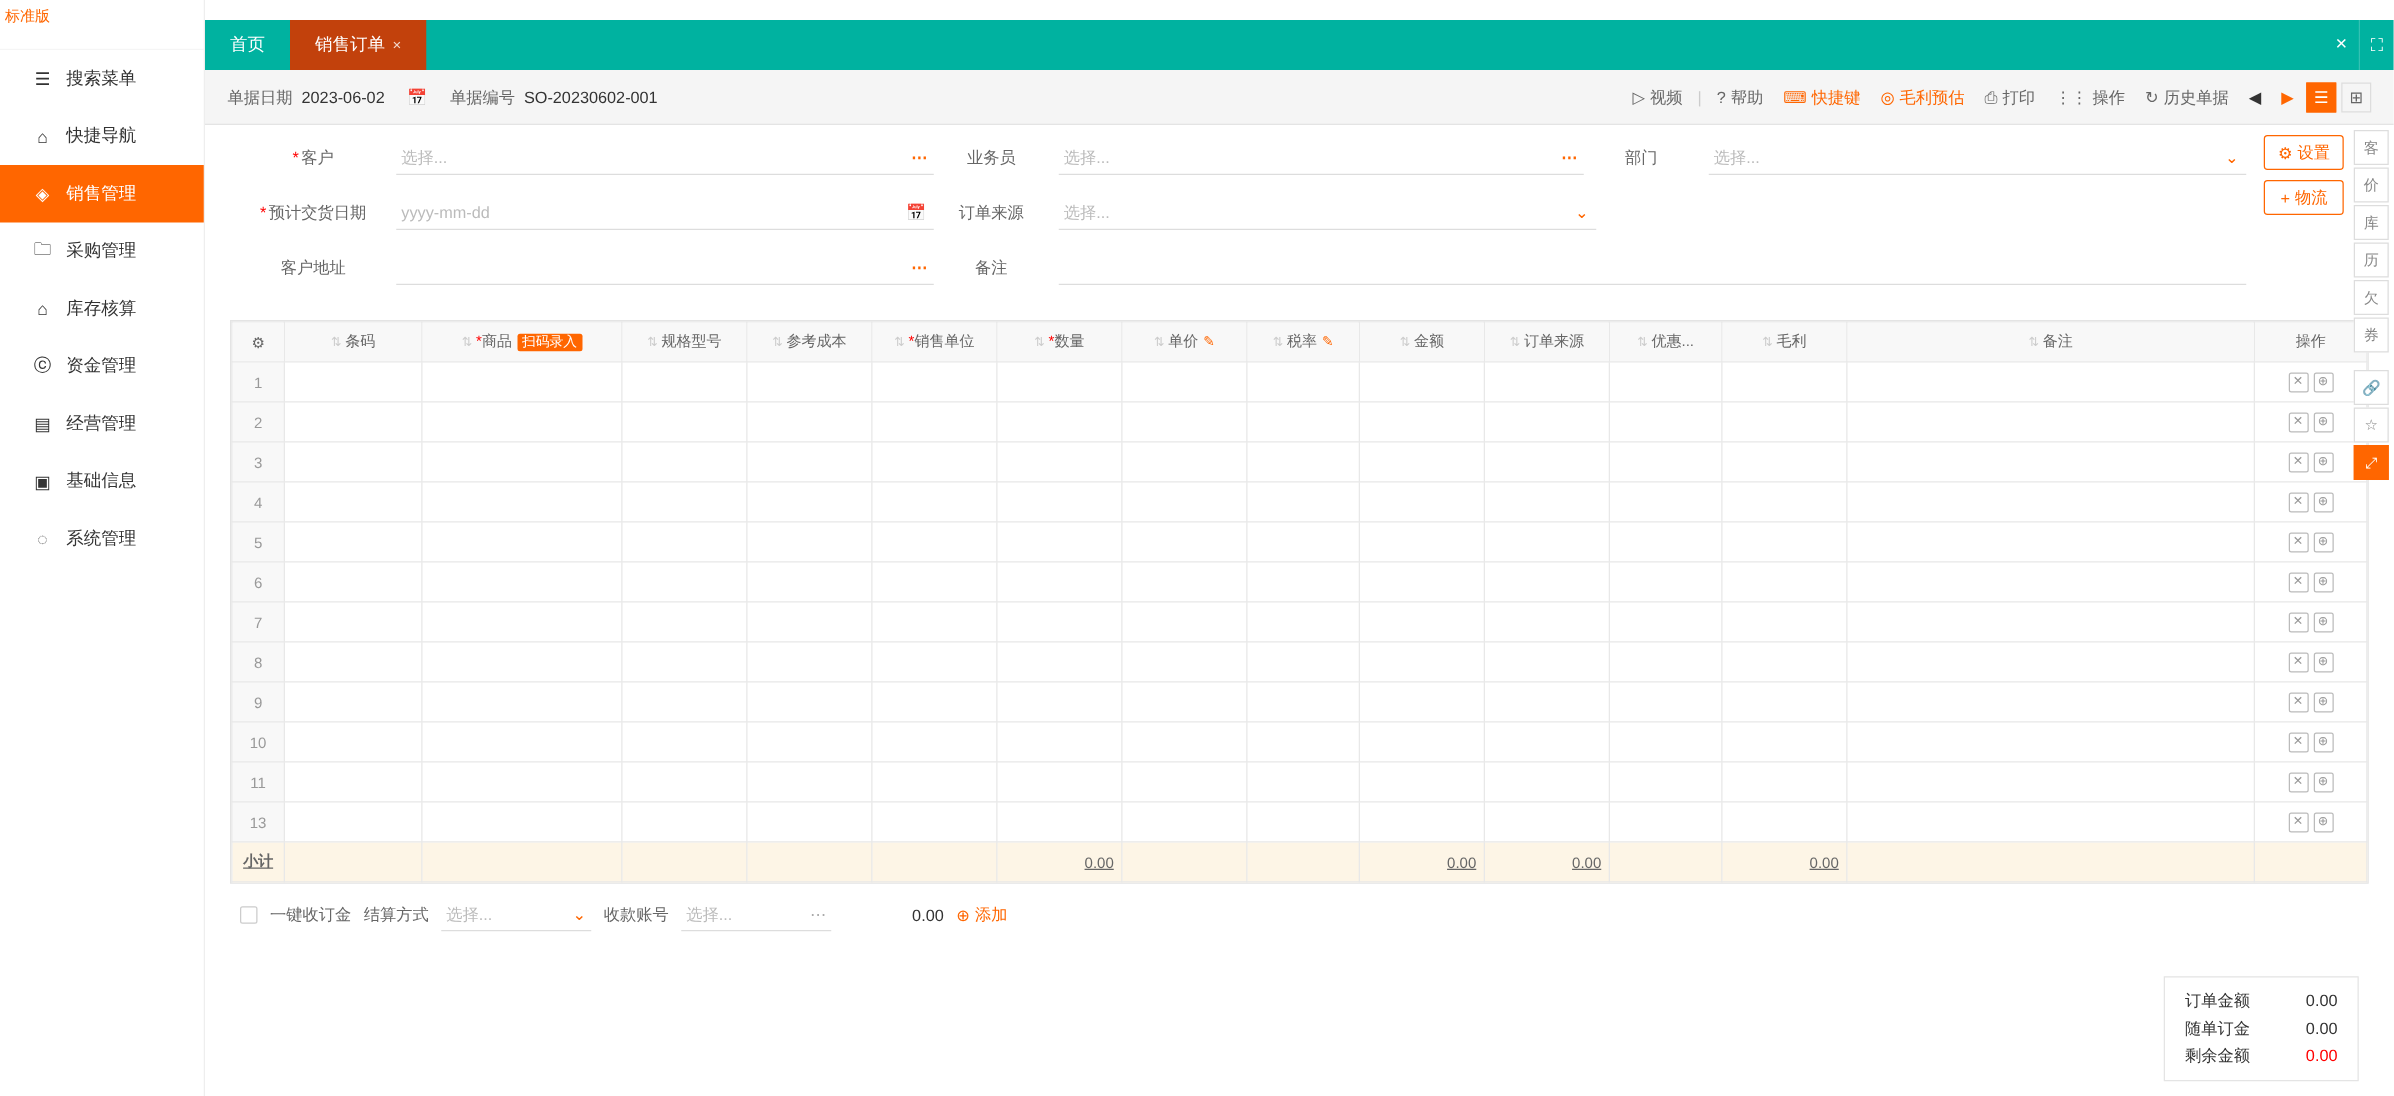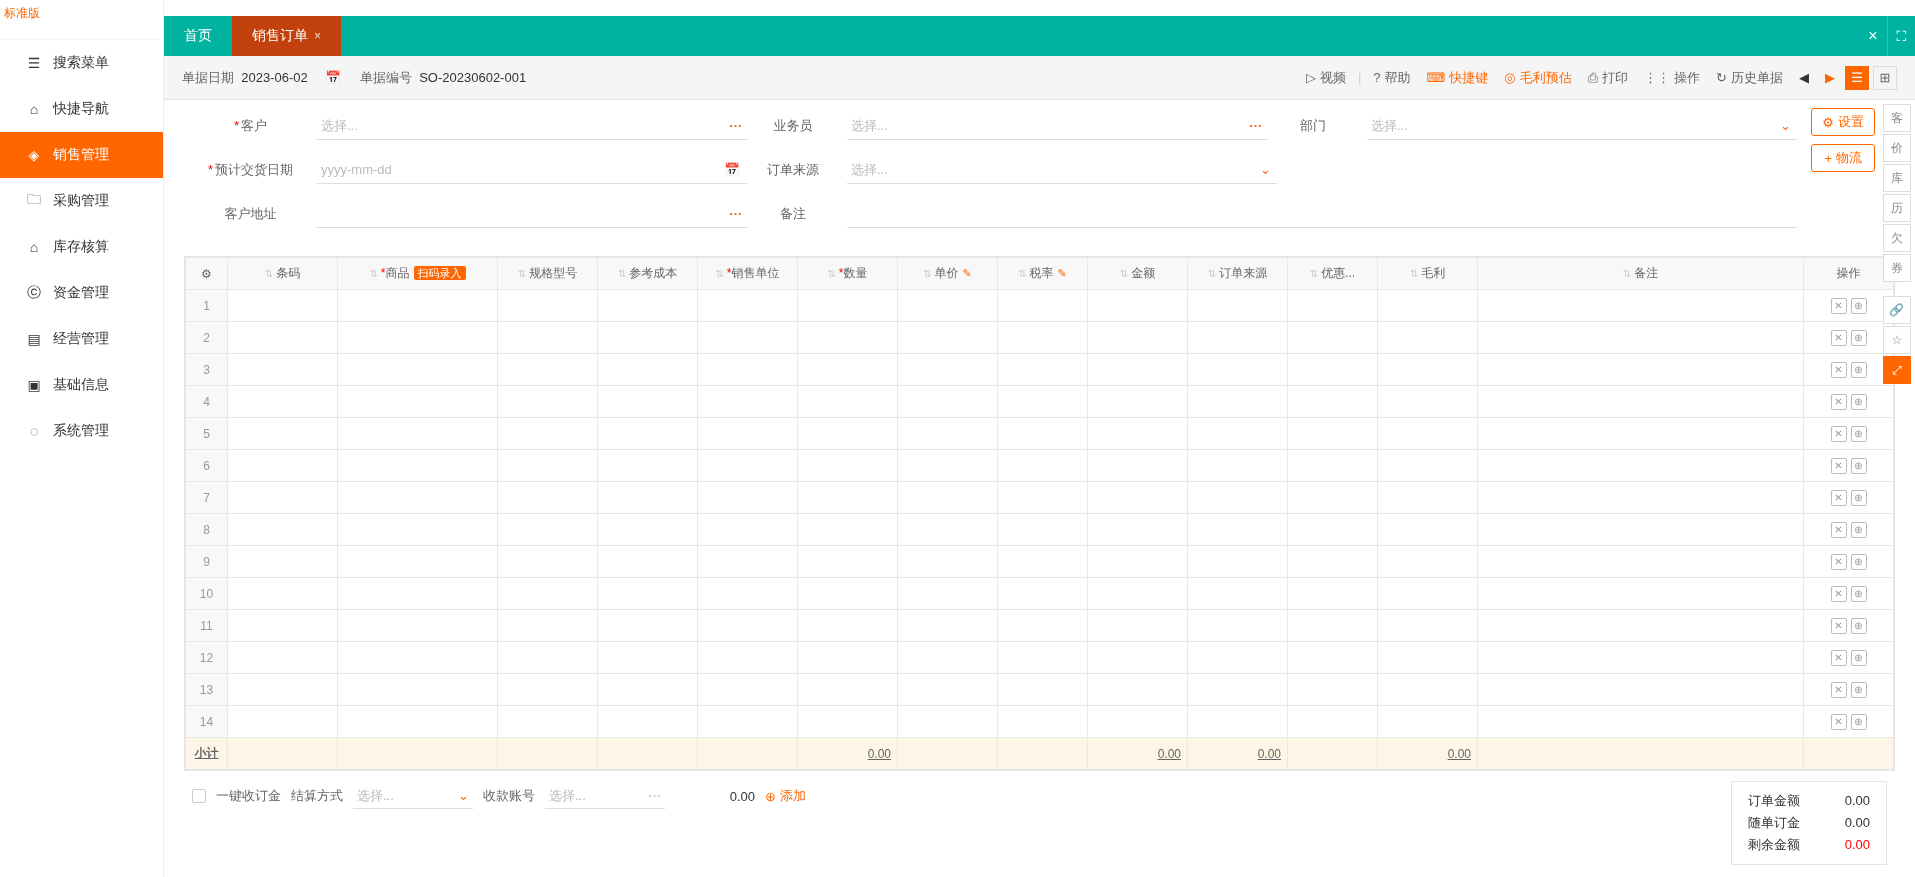--- a/index.html
+++ b/index.html
@@ -478,55 +478,21 @@
               <td></td>
               <td></td>
               <td></td>
               <td></td>
               <td></td>
               <td></td>
               <td></td>
               <td class="opcell"><span class="op">✕</span><span class="op">⊕</span></td>
             </tr>
             <tr>
-              <td class="rownum">12</td>
-              <td></td>
-              <td></td>
-              <td></td>
-              <td></td>
-              <td></td>
-              <td></td>
-              <td></td>
-              <td></td>
-              <td></td>
-              <td></td>
-              <td></td>
-              <td></td>
-              <td></td>
-              <td class="opcell"><span class="op">✕</span><span class="op">⊕</span></td>
-            </tr>
-            <tr>
               <td class="rownum">13</td>
-              <td></td>
-              <td></td>
-              <td></td>
-              <td></td>
-              <td></td>
-              <td></td>
-              <td></td>
-              <td></td>
-              <td></td>
-              <td></td>
-              <td></td>
-              <td></td>
-              <td></td>
-              <td class="opcell"><span class="op">✕</span><span class="op">⊕</span></td>
-            </tr>
-            <tr>
-              <td class="rownum">14</td>
               <td></td>
               <td></td>
               <td></td>
               <td></td>
               <td></td>
               <td></td>
               <td></td>
               <td></td>
               <td></td>
               <td></td>

